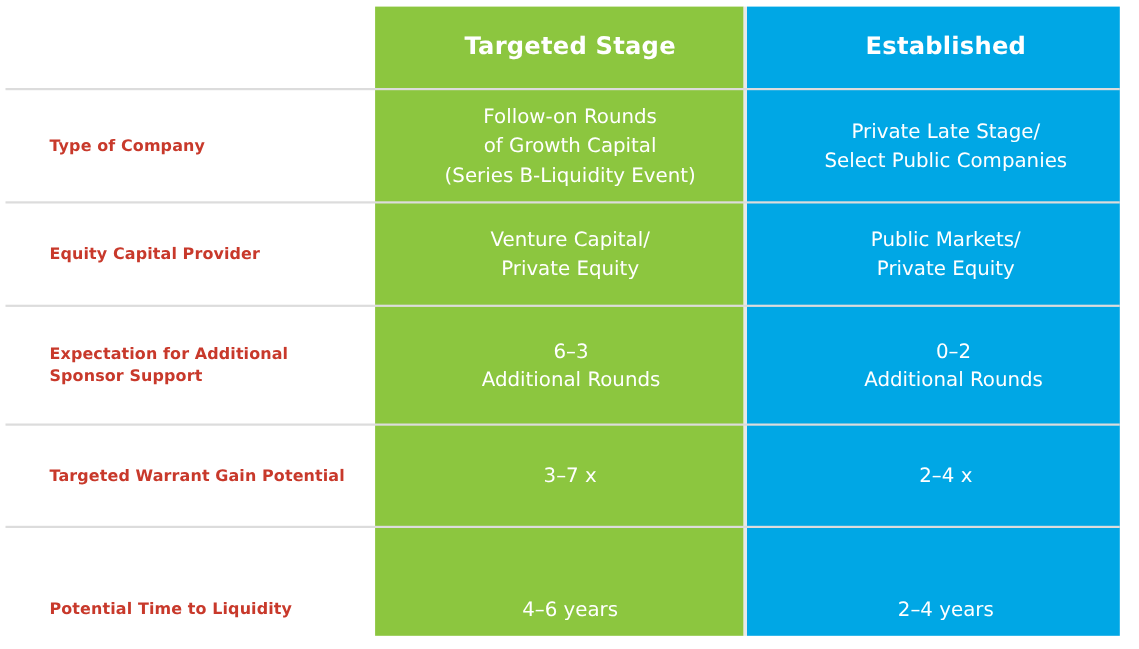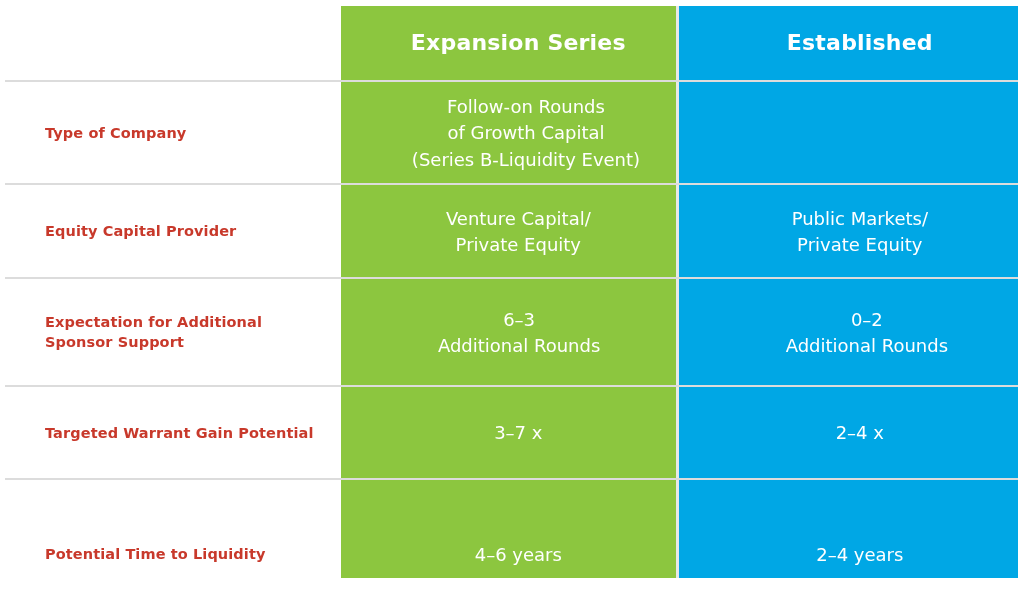--- a/index.html
+++ b/index.html
@@ -118,29 +118,31 @@
 <div class="comparison-table">
 
   <div class="col-band green"></div>
   <div class="col-band blue"></div>
   <div class="col-gap"></div>
 
   <div class="rows">
 
     <div class="row row-header">
       <div class="cell-label head"></div>
-      <div class="cell-value head green-col">Expansion Series</div>
+      <div class="cell-value head green-col">Targeted Stage</div>
       <div class="cell-value head blue-col">Established</div>
     </div>
 
     <div class="row row-r0">
       <div class="cell-label">Type of Company</div>
       <div class="cell-value green-col vline">Follow-on Rounds
 of Growth Capital
 (Series B-Liquidity Event)</div>
+      <div class="cell-value blue-col vline">Private Late Stage/
+Select Public Companies</div>
     </div>
 
     <div class="row row-r1">
       <div class="cell-label">Equity Capital Provider</div>
       <div class="cell-value green-col vline">Venture Capital/
 Private Equity</div>
       <div class="cell-value blue-col vline">Public Markets/
 Private Equity</div>
     </div>
 

